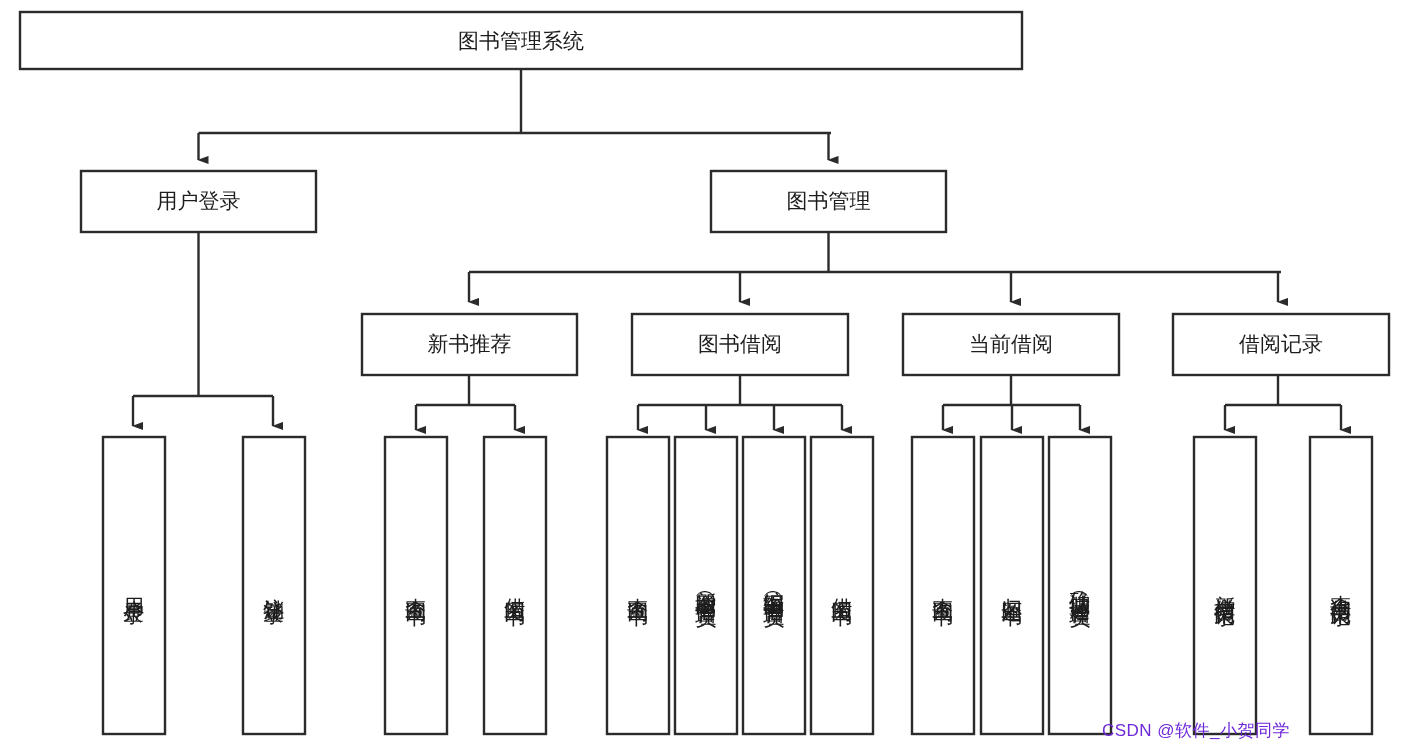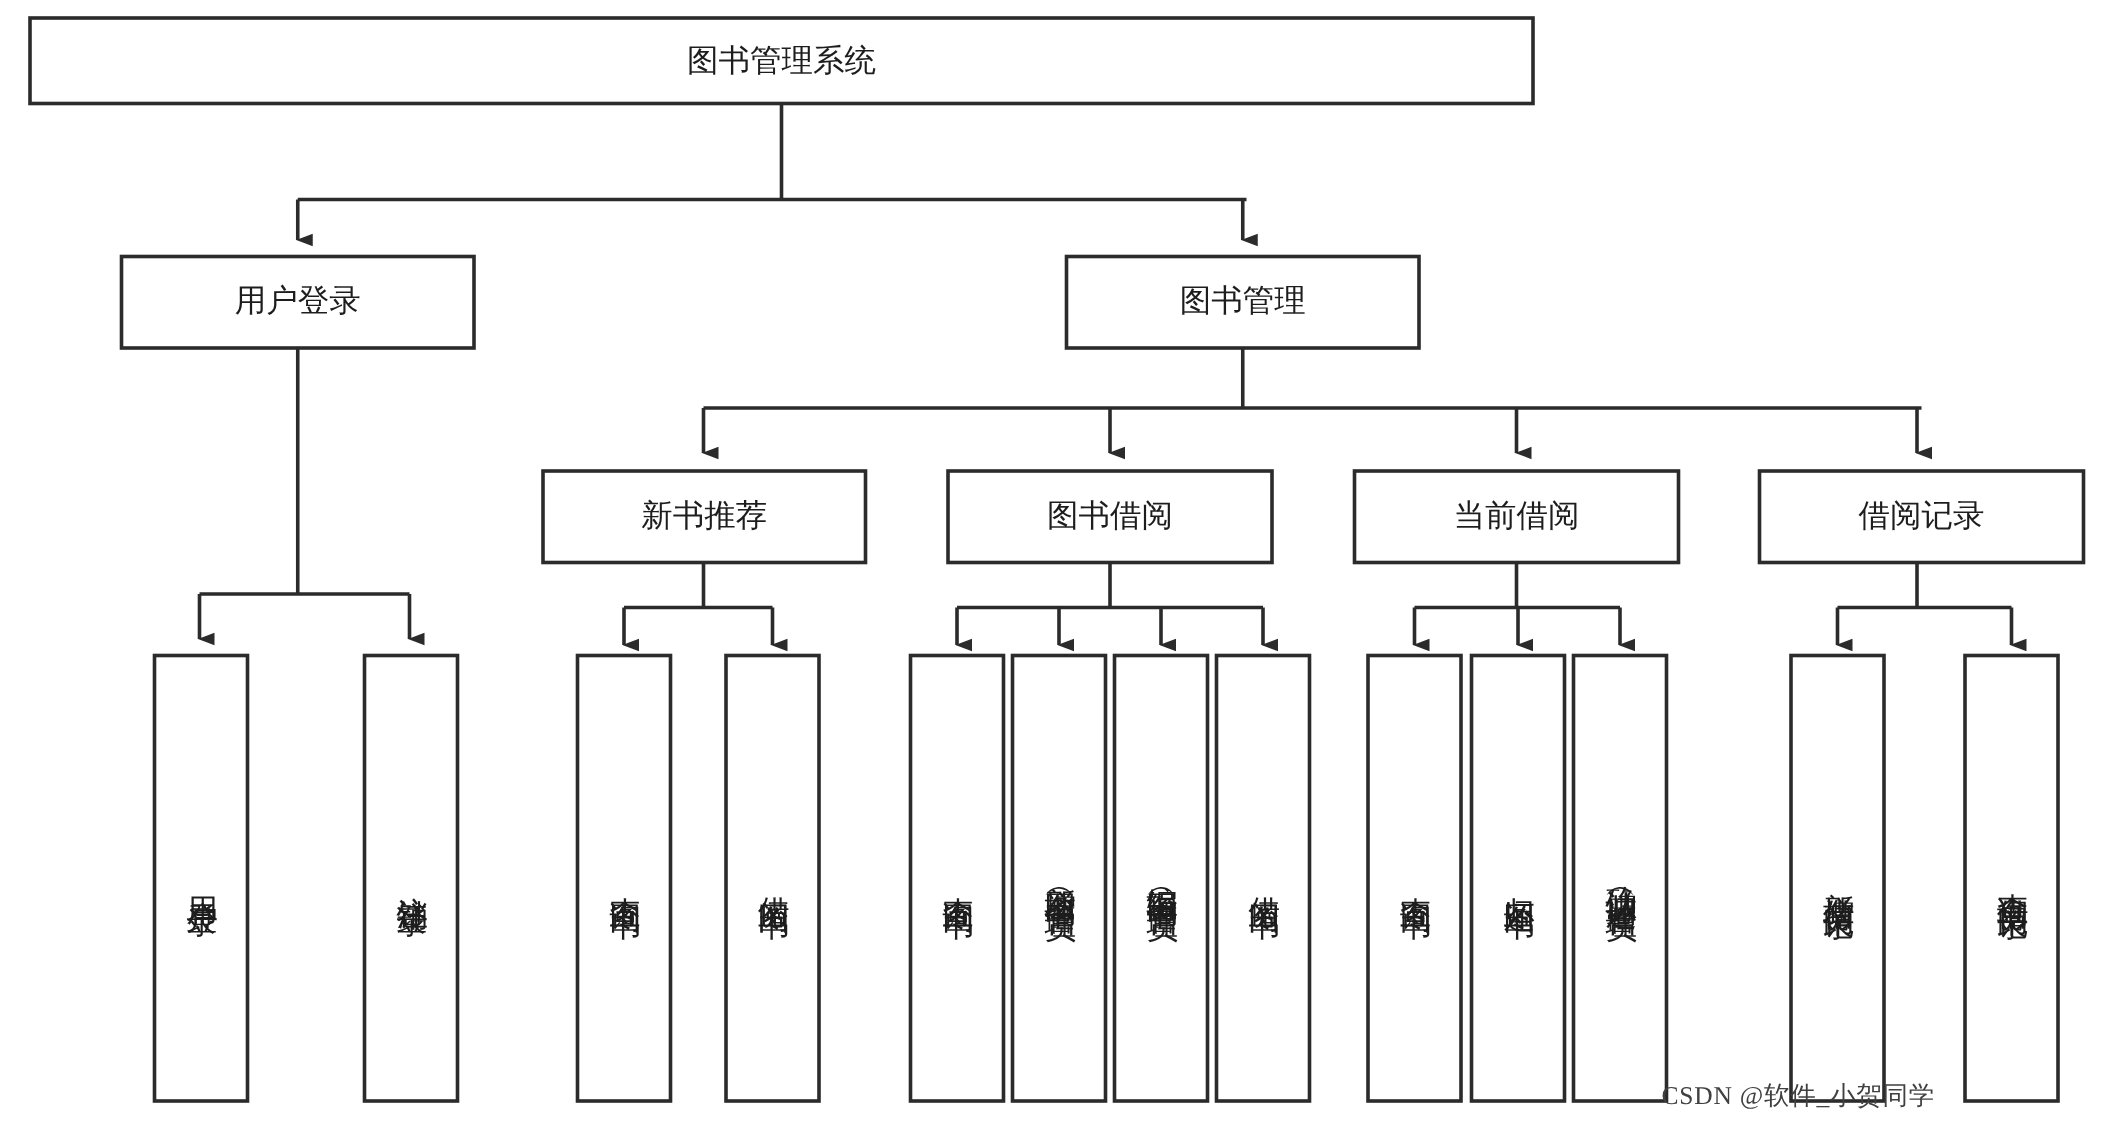--- a/index.html
+++ b/index.html
@@ -56,23 +56,23 @@
     display: flex;
     align-items: center;
     justify-content: center;
     text-align: center;
     pointer-events: none;
   }
   .watermark {
     position: absolute;
     right: 8px;
     bottom: 5px;
-    font-family: Liberation Serif, serif;
+    font-family: Liberation Sans, sans-serif;
     font-size: 17px;
-    color: #404040;
+    color: #6d28d9;
     letter-spacing: 0.5px;
     white-space: nowrap;
   }
 </style>
 </head>
 <body>
 
 <div id="diagram-root">
 
   <svg class="diagram-canvas" viewBox="0 0 1405 747">

